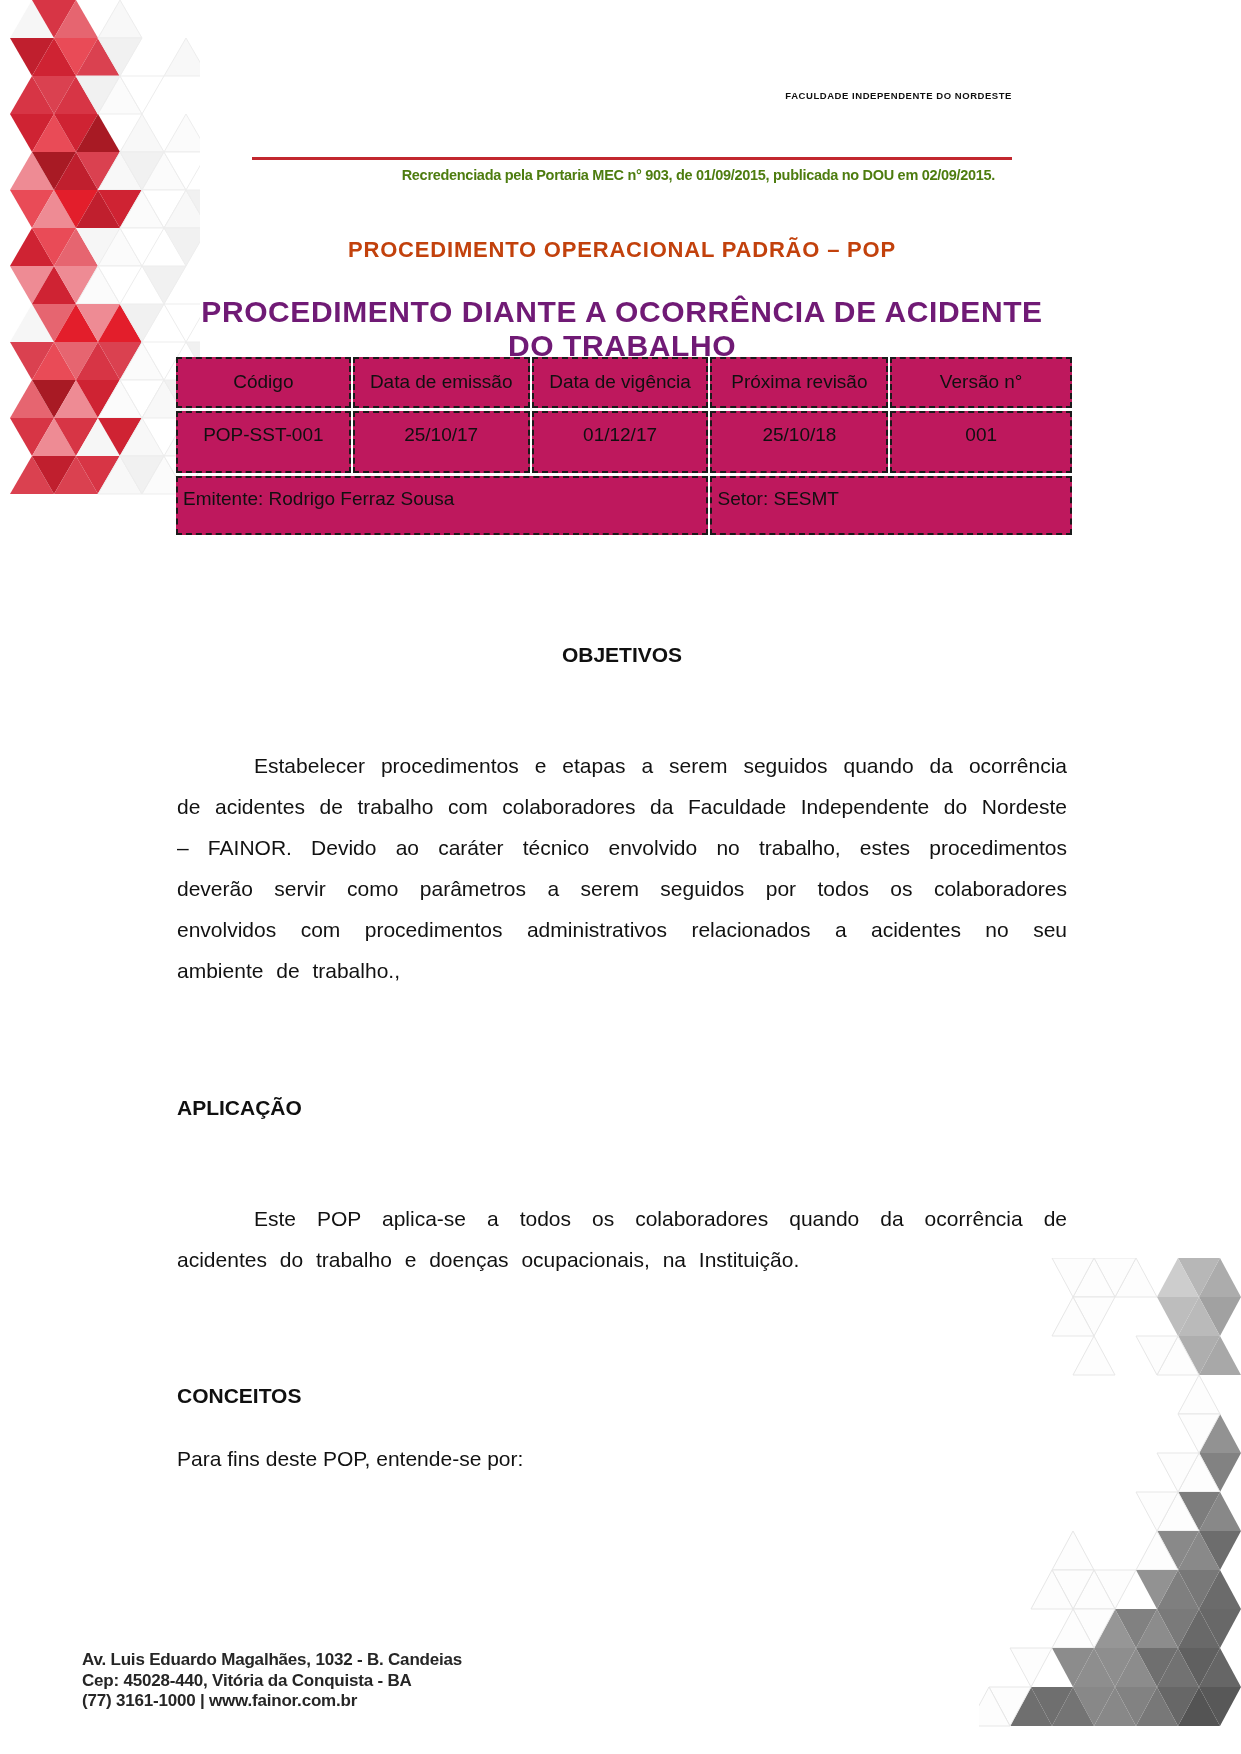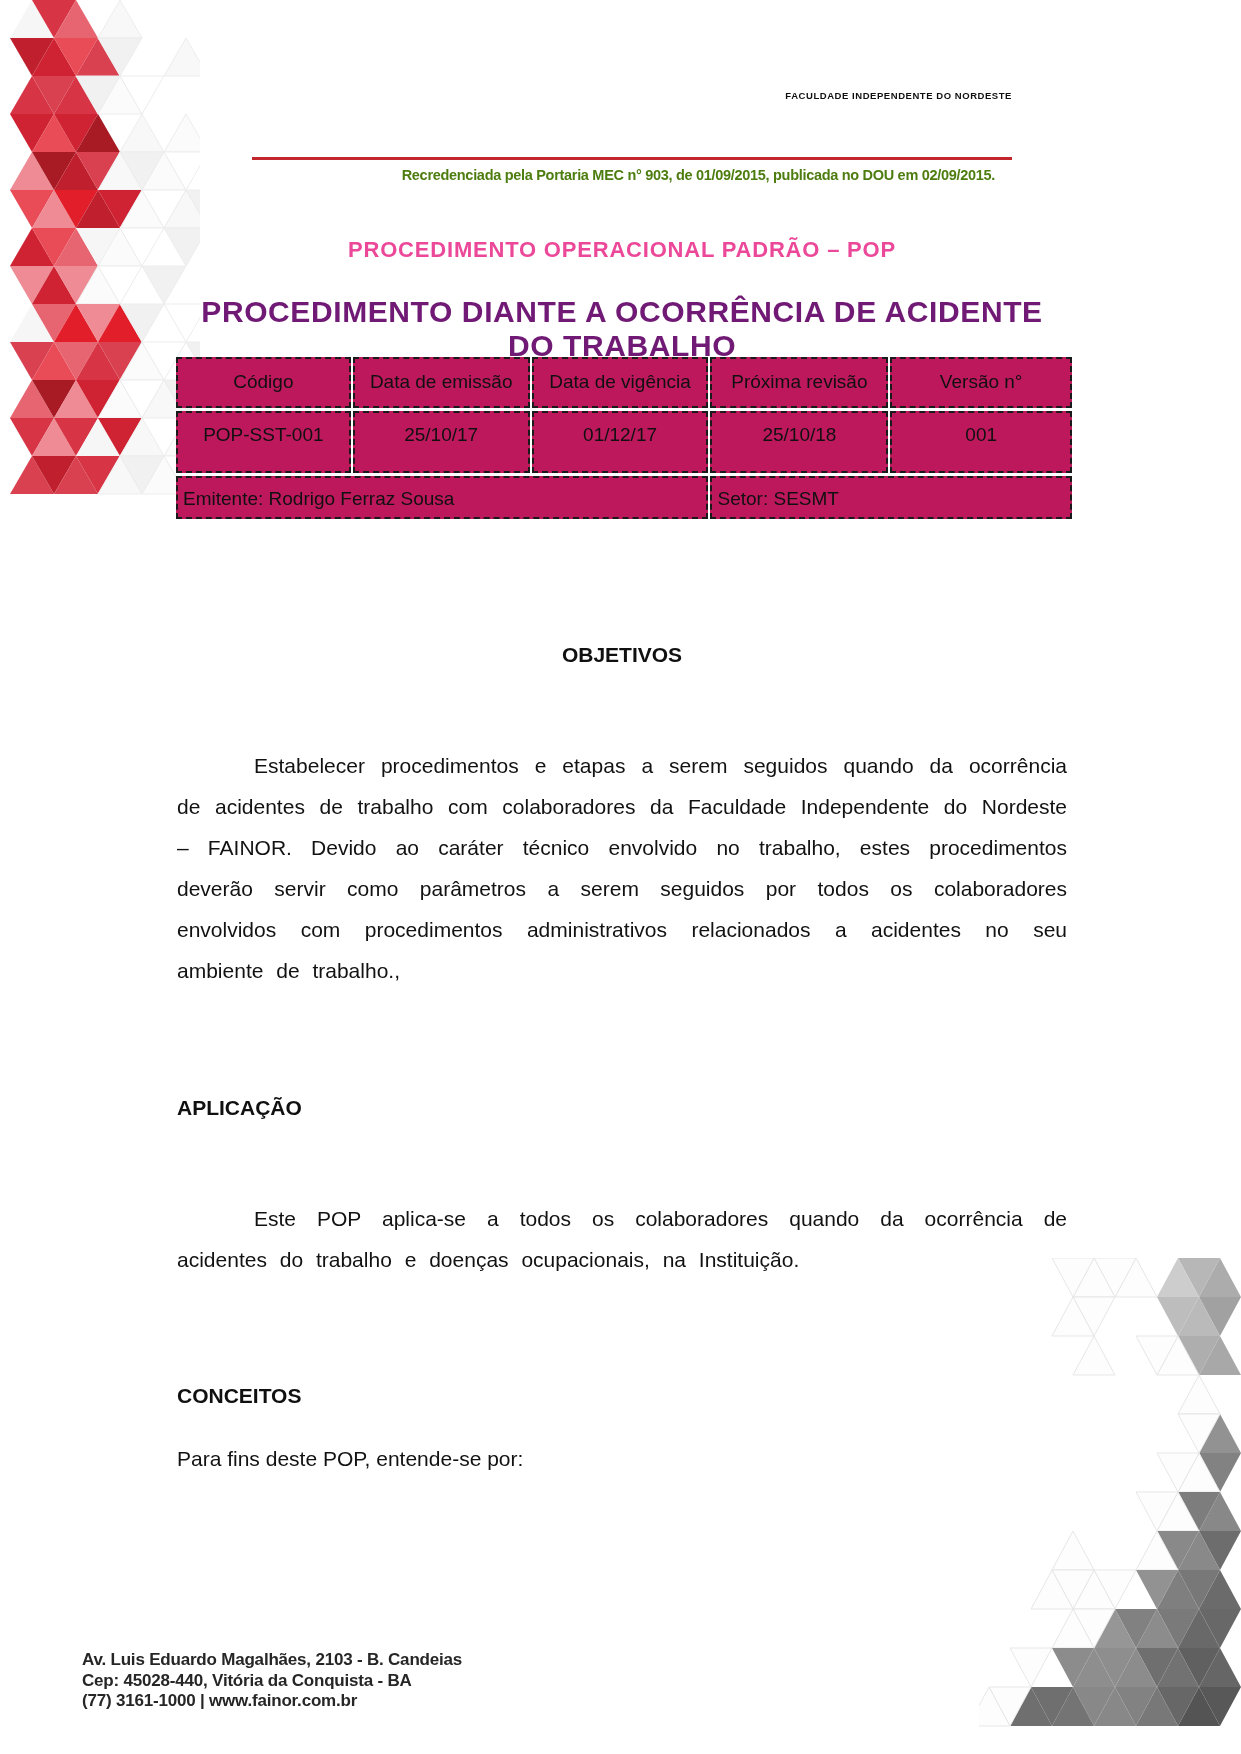--- a/index.html
+++ b/index.html
@@ -23,31 +23,31 @@
   .logo-o{display:inline-block;width:37px;height:37px;border-radius:50%;
     background:#ec1c24;margin:5px 1px 0 3px;}
   .logo-sub{margin-top:4px;font-weight:bold;font-size:9.5px;letter-spacing:0.55px;
     color:#101010;white-space:nowrap;}
   .red-rule{position:absolute;top:157px;left:252px;width:760px;height:3px;background:#c2272e;}
   .accreditation{position:absolute;top:167px;right:246px;font-weight:bold;
     font-size:14.5px;letter-spacing:-0.3px;color:#4d7c0f;white-space:nowrap;}
 
   
   .doc-title{position:absolute;top:237px;left:177px;width:890px;text-align:center;
-    font-weight:bold;font-size:22px;letter-spacing:0.8px;color:#ec4899;}
+    font-weight:bold;font-size:22px;letter-spacing:0.8px;color:#c2410c;}
   .doc-subtitle{position:absolute;top:295px;left:177px;width:890px;text-align:center;
     font-weight:bold;font-size:30px;letter-spacing:0.6px;color:#701a75;}
 
   
   .info-table{position:absolute;top:354px;left:174px;width:900px;
     border-collapse:separate;border-spacing:2px 3px;font-size:19px;color:#101010;}
   .info-table td{border:2px dashed #1a1a1a;background:#be185d;text-align:center;vertical-align:middle;}
   .info-table .row-head td{padding:12px 2px 13px;}
   .info-table .row-values td{padding:11px 2px 25px;margin-top:24px;}
-  .info-table .row-meta td{padding:10px 5px 7px;text-align:left;}
+  .info-table .row-meta td{padding:10px 5px 23px;text-align:left;}
 
   
   .sec-heading{position:absolute;left:177px;width:890px;font-weight:bold;font-size:21px;color:#101010;}
   .h-obj{top:643px;text-align:center;} .h-apl{top:1096px;} .h-con{top:1384px;}
   .para{position:absolute;left:177px;width:890px;font-size:21px;line-height:41px;
     text-align:justify;text-indent:77px;word-spacing:7px;color:#121212;}
   .p-obj{top:745px;} .p-apl{top:1198px;}
   .para.noindent{text-indent:0;text-align:left;word-spacing:normal;}
   .p-con{top:1438px;}
 
@@ -269,18 +269,18 @@
   <div class="sec-heading h-obj">OBJETIVOS</div>
   <div class="para p-obj">Estabelecer procedimentos e etapas a serem seguidos quando da ocorrência de acidentes de trabalho com colaboradores da Faculdade Independente do Nordeste – FAINOR. Devido ao caráter técnico envolvido no trabalho, estes procedimentos deverão servir como parâmetros a serem seguidos por todos os colaboradores envolvidos com procedimentos administrativos relacionados a acidentes no seu ambiente de trabalho.,</div>
 
   <div class="sec-heading h-apl">APLICAÇÃO</div>
   <div class="para p-apl">Este POP aplica-se a todos os colaboradores quando da ocorrência de acidentes do trabalho e doenças ocupacionais, na Instituição.</div>
 
   <div class="sec-heading h-con">CONCEITOS</div>
   <div class="para noindent p-con">Para fins deste POP, entende-se por:</div>
 
   <div class="footer">
-    <div>Av. Luis Eduardo Magalhães, 2103 - B. Candeias</div>
+    <div>Av. Luis Eduardo Magalhães, 1032 - B. Candeias</div>
     <div>Cep: 45028-440, Vitória da Conquista - BA</div>
     <div>(77) 3161-1000 | www.fainor.com.br</div>
   </div>
 
 </div>
 
 </body></html>

